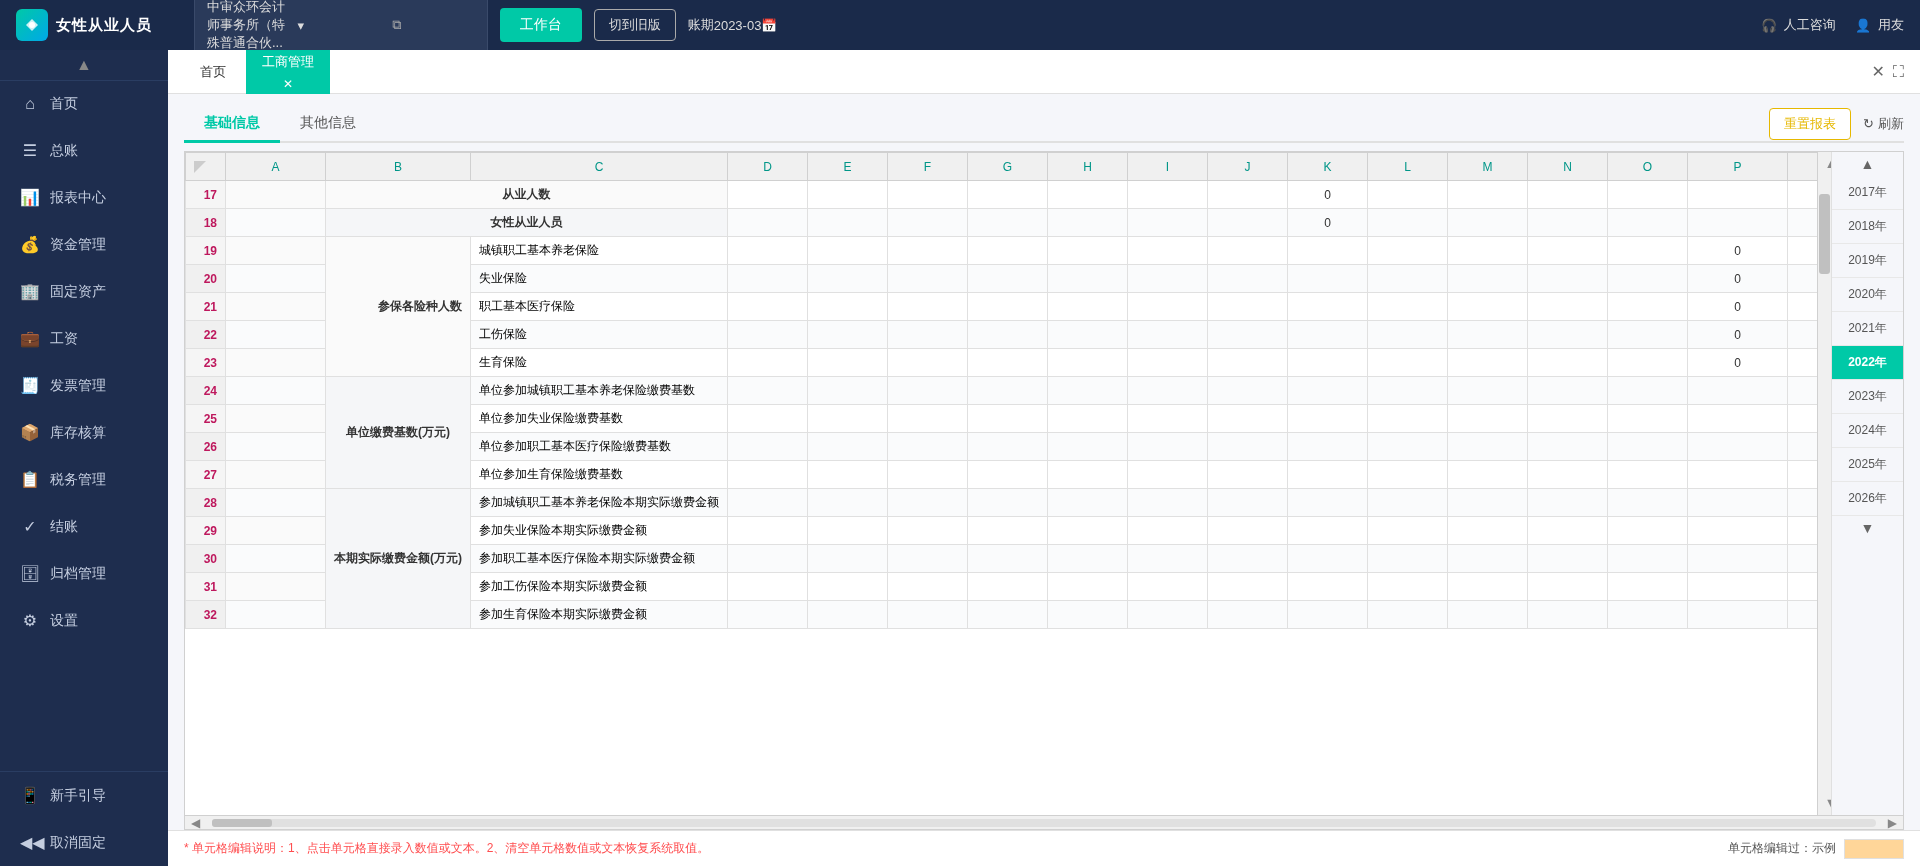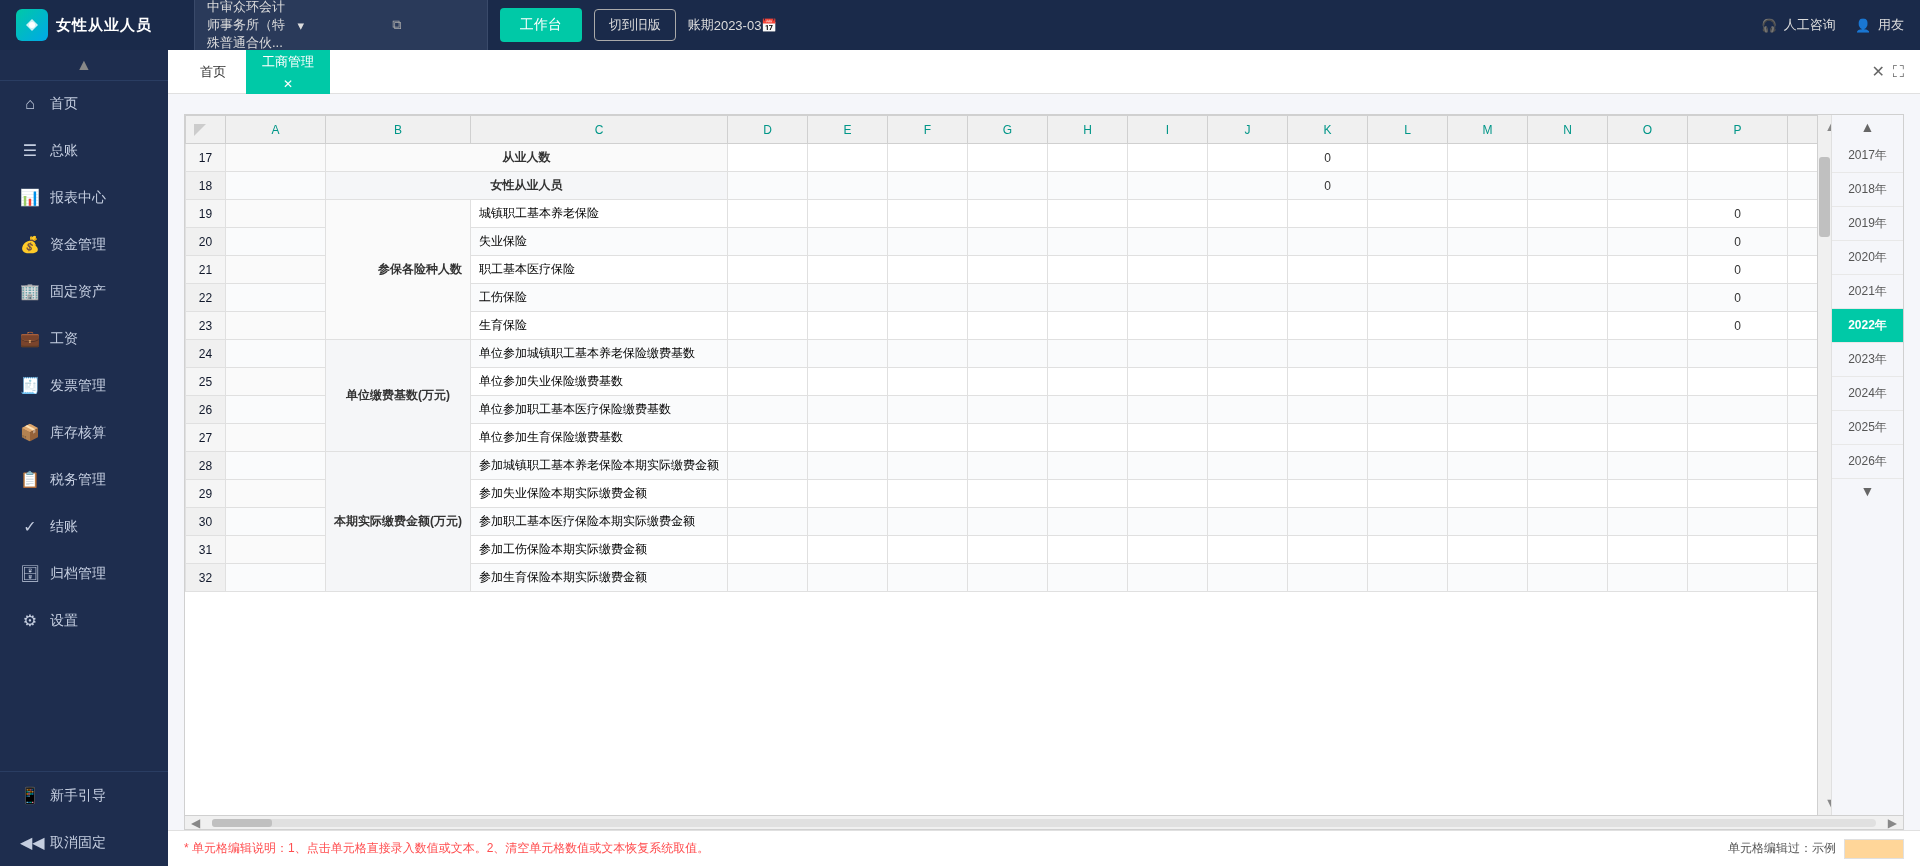--- a/index.html
+++ b/index.html
@@ -236,25 +236,26 @@
     }
     .spreadsheet-table td {
       border: 1px solid #e0e0e0;
       padding: 3px 8px;
       font-size: 12px;
       height: 28px;
       white-space: nowrap;
     }
     .row-num {
       background: #f5f5f5;
-      text-align: center;
-      color: #0f172a;
+      text-align: right;
+      color: #be185d;
       font-size: 12px;
       width: 40px;
       min-width: 40px;
+      font-weight: bold;
     }
     .col-a { width: 100px; min-width: 100px; background: #fafafa; }
     .col-b { width: 140px; min-width: 140px; }
     .col-c { width: 220px; min-width: 220px; }
     .col-d { width: 80px; min-width: 80px; }
     .col-e { width: 80px; min-width: 80px; }
     .col-f { width: 80px; min-width: 80px; }
     .col-g { width: 80px; min-width: 80px; }
     .col-h { width: 80px; min-width: 80px; }
     .col-i { width: 80px; min-width: 80px; }
@@ -508,20 +509,35 @@
       </div>
 
       <div style="margin-left:auto; display:flex; gap:8px;">
         <button style="background:none; border:none; cursor:pointer; font-size:16px; color:#666;">✕</button>
         <button style="background:none; border:none; cursor:pointer; font-size:16px; color:#666;">⛶</button>
       </div>
     </div>
 
     <div class="content-panel">
 
+      <div class="sub-tab-bar">
+        <div class="sub-tab active">
+          <span>基础信息</span>
+        </div>
+        <div class="sub-tab">
+          <span>其他信息</span>
+        </div>
+        <div class="toolbar-right">
+          <button class="reset-report-btn">重置报表</button>
+          <button class="refresh-btn">
+            <span>↻</span>
+            <span>刷新</span>
+          </button>
+        </div>
+      </div>
 
       <div style="flex:1; display:flex; overflow:hidden; margin-top:8px;">
 
         <div style="flex:1; display:flex; flex-direction:column; overflow:hidden; background:white; border:1px solid #d0d0d0;">
 
           <div style="display:flex; flex:1; overflow:hidden;">
 
             <div class="spreadsheet-main">
               <table class="spreadsheet-table">
                 <thead>

